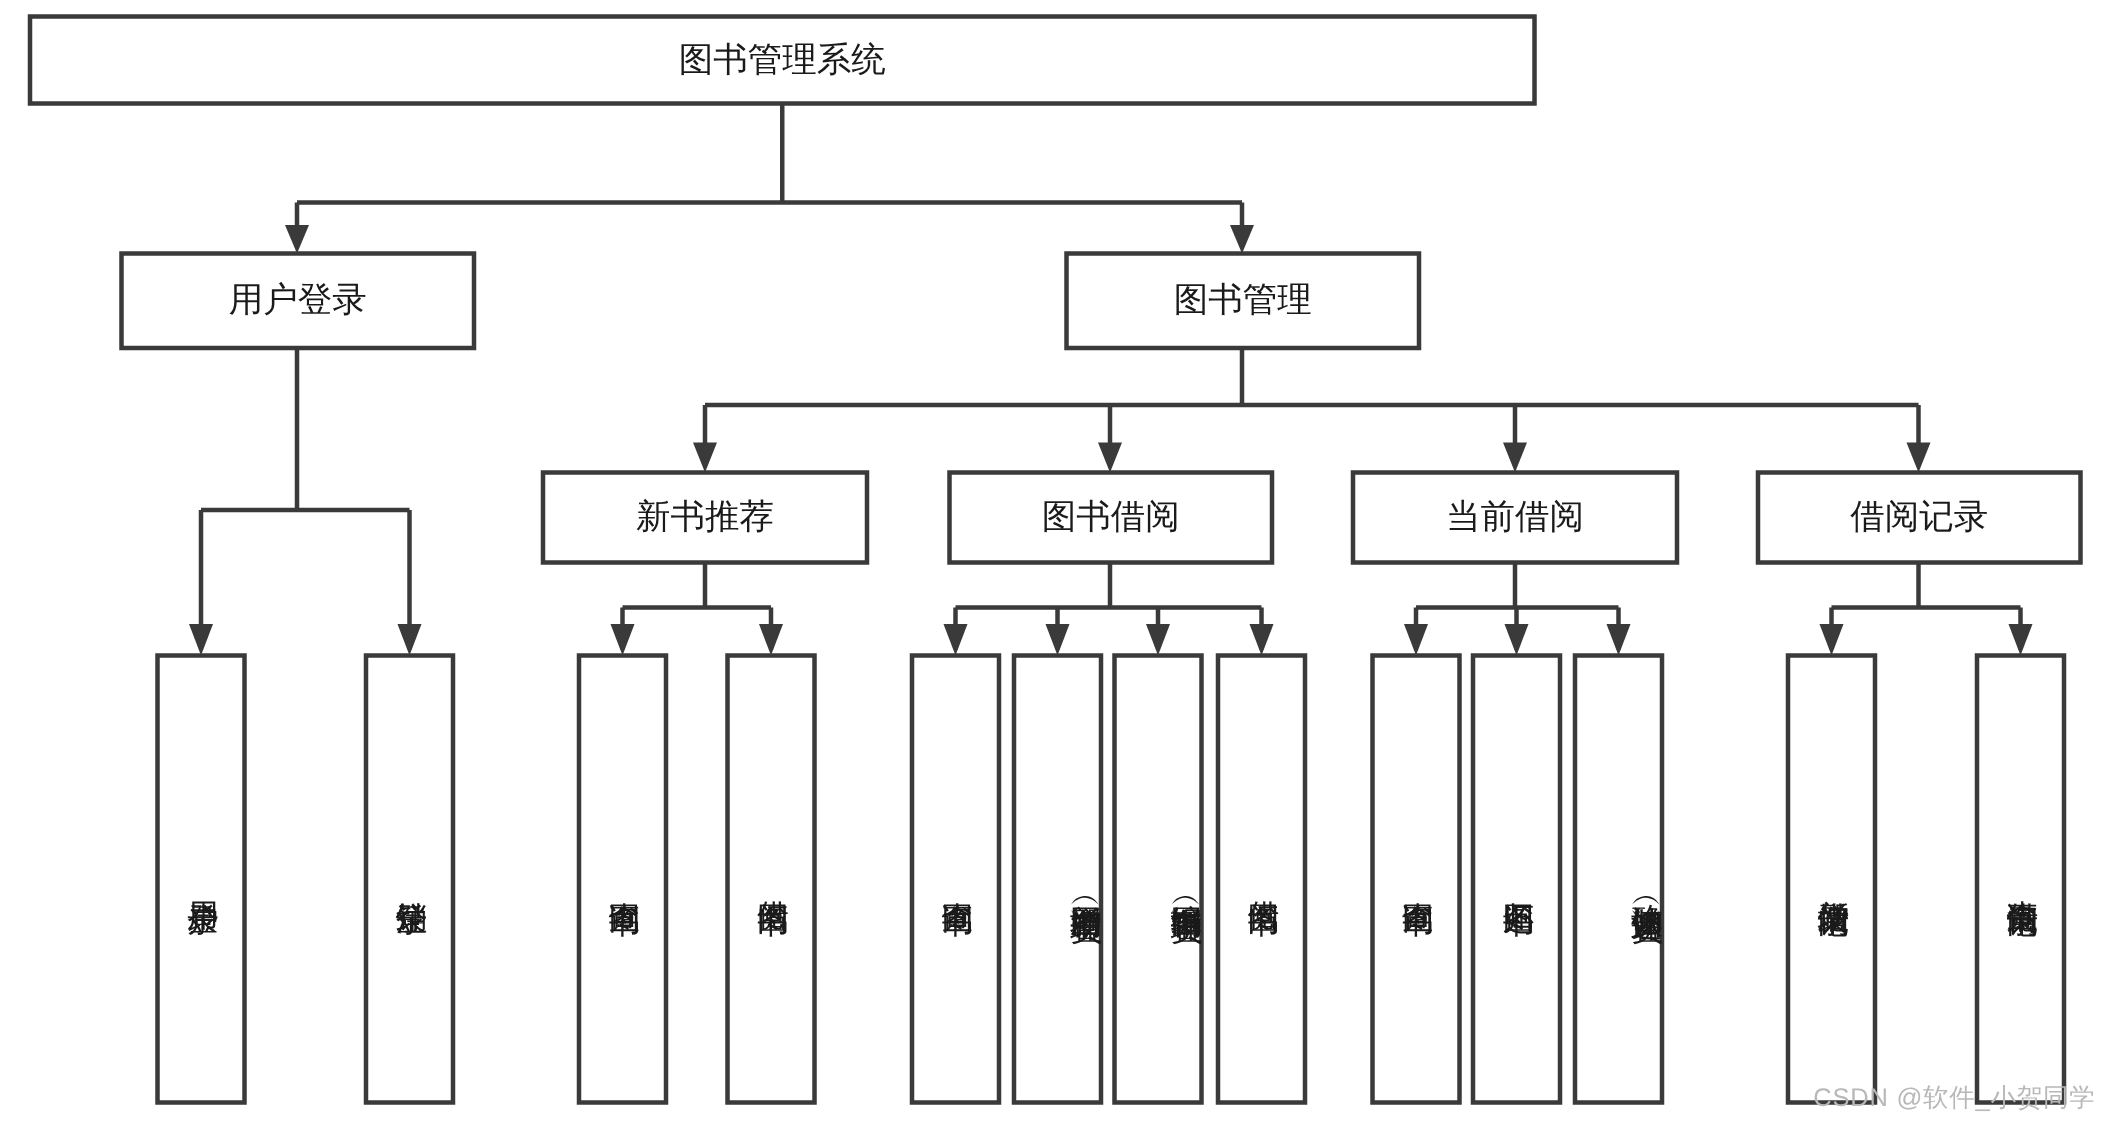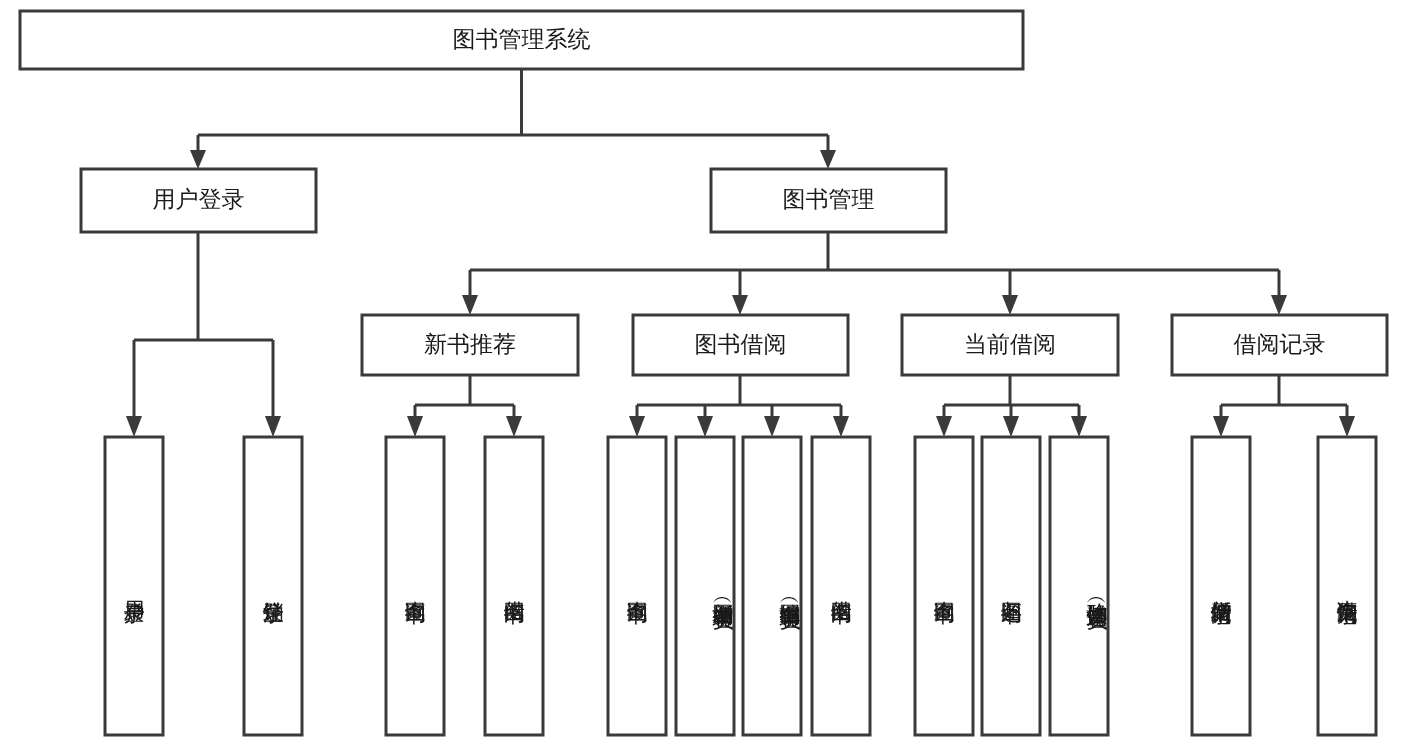--- a/index.html
+++ b/index.html
@@ -218,14 +218,15 @@
   <div class="leaf-label-wrap" style="left:743px; top:437px; width:58px; height:298px; align-items:flex-start; padding-top:8px; box-sizing:border-box;">编辑图书（管理员）</div>
   <div class="leaf-label-wrap" style="left:812px; top:437px; width:58px; height:298px;">借阅图书</div>
 
   <div class="leaf-label-wrap" style="left:915px; top:437px; width:58px; height:298px;">查询图书</div>
   <div class="leaf-label-wrap" style="left:982px; top:437px; width:58px; height:298px;">归还图书</div>
   <div class="leaf-label-wrap" style="left:1050px; top:437px; width:58px; height:298px; align-items:flex-start; padding-top:8px; box-sizing:border-box;">确认归还（管理员）</div>
 
   <div class="leaf-label-wrap" style="left:1192px; top:437px; width:58px; height:298px;">新增借阅记录</div>
   <div class="leaf-label-wrap" style="left:1318px; top:437px; width:58px; height:298px;">查询借阅记录</div>
 
+  <div class="watermark">CSDN @软件_小贺同学</div>
 
 </div>
 
 </body></html>

